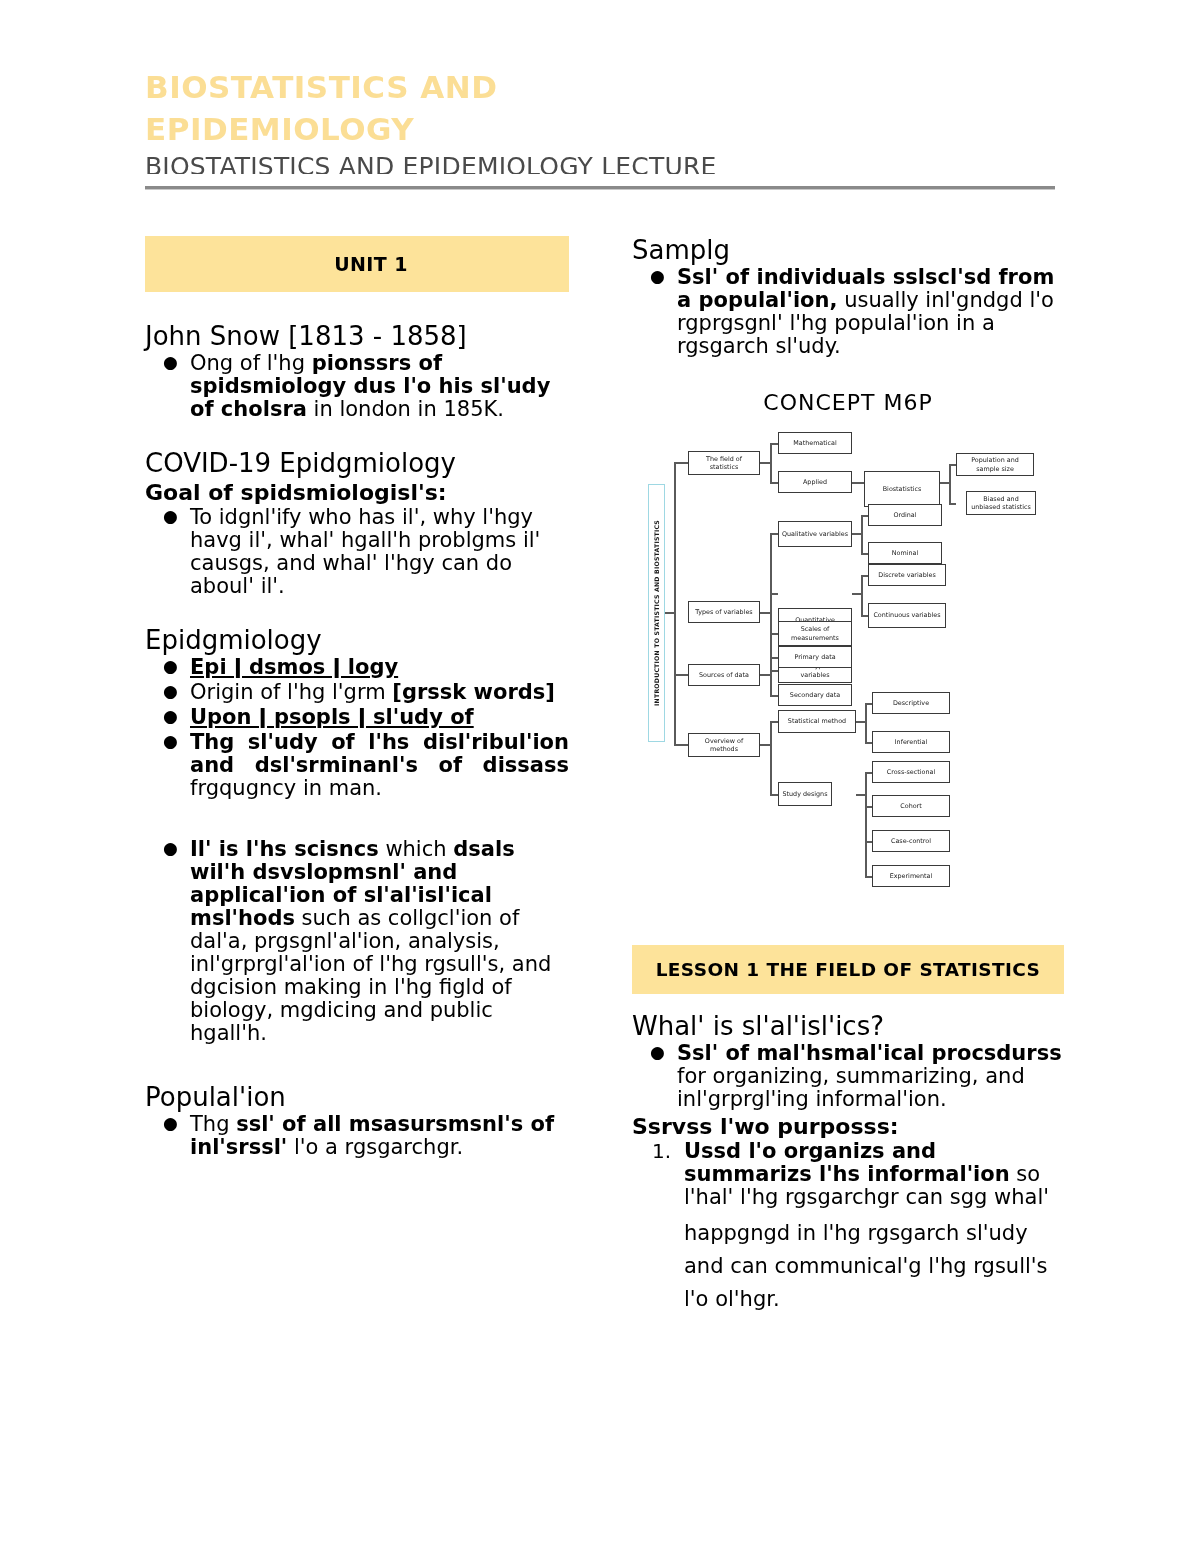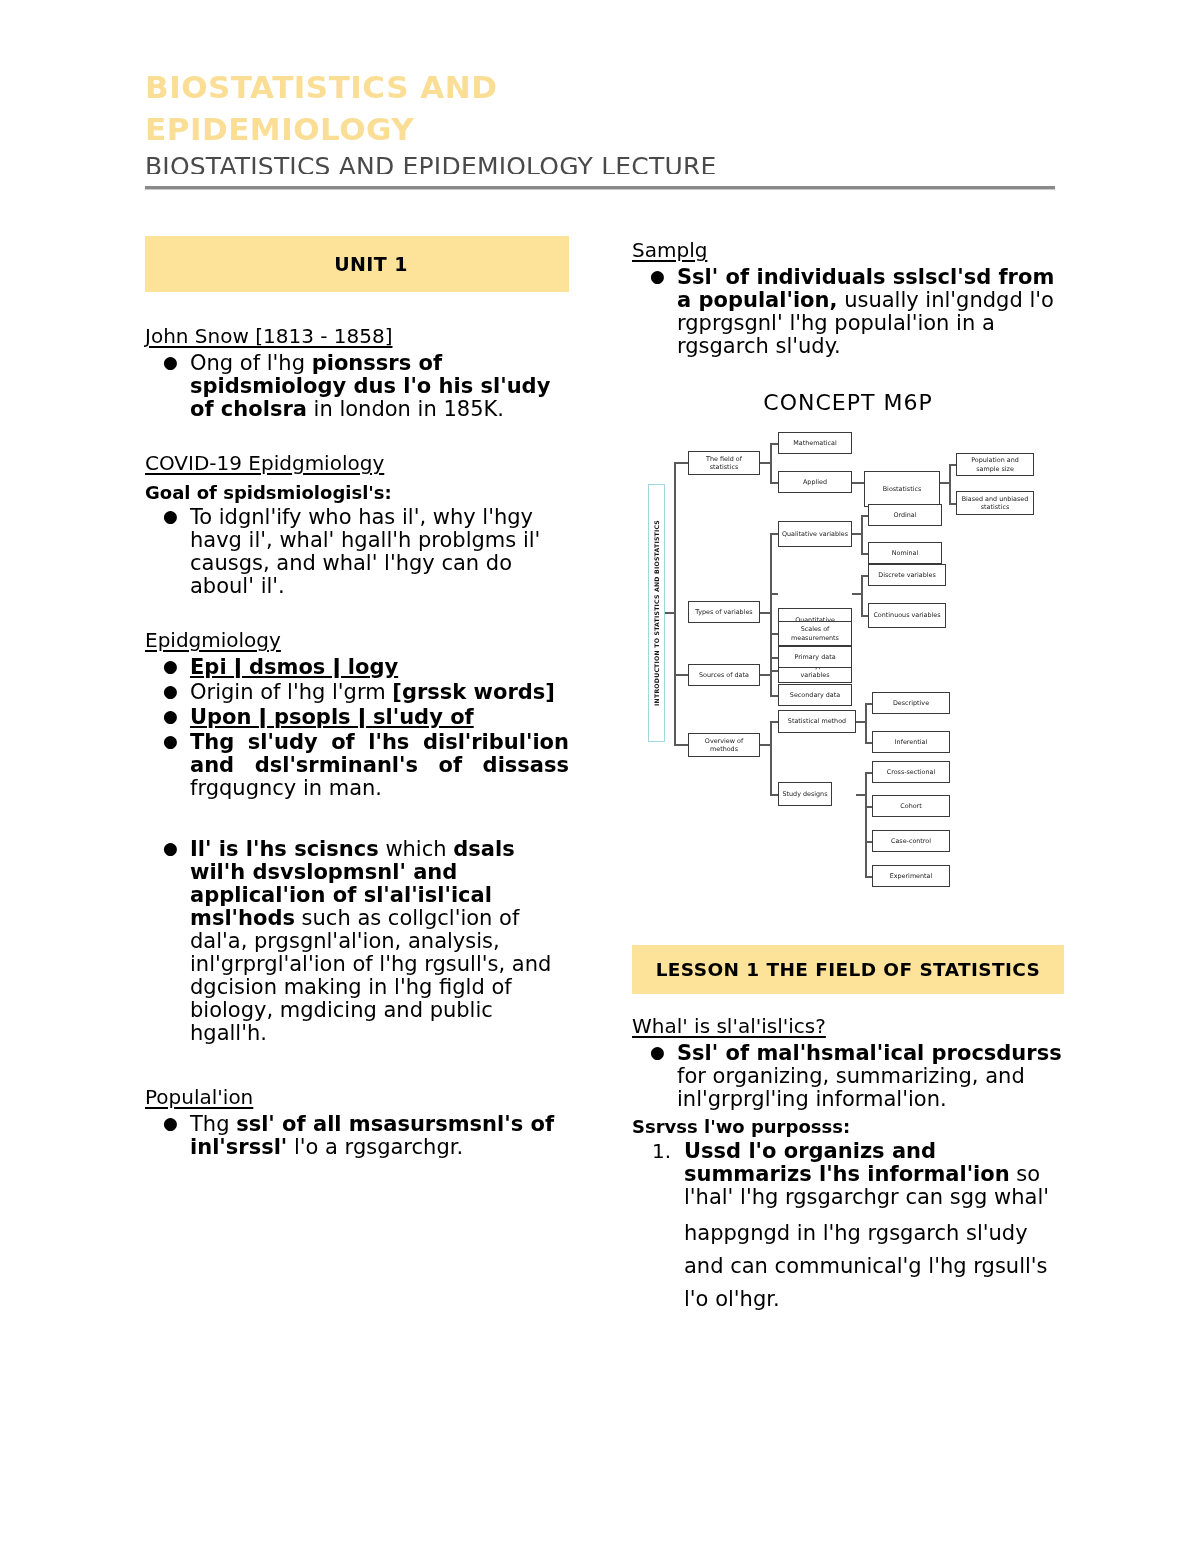--- a/index.html
+++ b/index.html
@@ -75,29 +75,28 @@
   .banner-left  { width: 424px; margin-bottom: 30px; padding-left: 36px; }
   .banner-lesson {
     width: 432px;
     padding: 14px 6px;
     font-size: 18.5px;
     margin-bottom: 18px;
   }
 
   
   .uhead {
-    font-size: 20px;
+    font-size: 26px;
     line-height: 28px;
-    text-decoration: underline;
     text-underline-offset: 3px;
     margin: 0 0 2px 0;
     font-weight: normal;
   }
   .bhead {
-    font-size: 18px;
+    font-size: 22px;
     line-height: 27px;
     font-weight: bold;
     margin: 0;
   }
   .gap-m  { height: 26px; }
   .gap-l  { height: 36px; }
 
   
   ul.bl, ol.nl {
     margin: 0;
@@ -272,21 +271,21 @@
     <div class="node" style="left:134px; top:42px; width:74px; height:22px;">Applied</div>
 
     <div class="ln" style="left:208px; top:53px; width:12px; height:1.5px;"></div>
     <div class="node" style="left:220px; top:42px; width:76px; height:36px;">Biostatistics</div>
 
     <div class="ln" style="left:296px; top:53px; width:9px; height:1.5px;"></div>
     <div class="ln" style="left:305px; top:35px; width:1.5px; height:40px;"></div>
     <div class="ln" style="left:305px; top:35px; width:7px; height:1.5px;"></div>
     <div class="ln" style="left:305px; top:74px; width:7px; height:1.5px;"></div>
     <div class="node" style="left:312px; top:24px; width:78px; height:23px;">Population and sample size</div>
-    <div class="node" style="left:312px; top:62px; width:78px; height:24px;">Biased and unbiased statistics</div>
+    <div class="node" style="left:322px; top:62px; width:70px; height:24px;">Biased and unbiased statistics</div>
 
     <div class="ln" style="left:116px; top:183px; width:10px; height:1.5px;"></div>
     <div class="ln" style="left:126px; top:104px; width:1.5px; height:138px;"></div>
     <div class="ln" style="left:126px; top:104px; width:8px; height:1.5px;"></div>
     <div class="ln" style="left:126px; top:164px; width:8px; height:1.5px;"></div>
     <div class="ln" style="left:126px; top:204px; width:8px; height:1.5px;"></div>
     <div class="ln" style="left:126px; top:241px; width:8px; height:1.5px;"></div>
 
     <div class="node" style="left:134px; top:92px; width:74px; height:26px;">Qualitative variables</div>
     <div class="node" style="left:134px; top:143px; width:74px; height:32px;margin-top:36px;">Quantitative variables</div>

